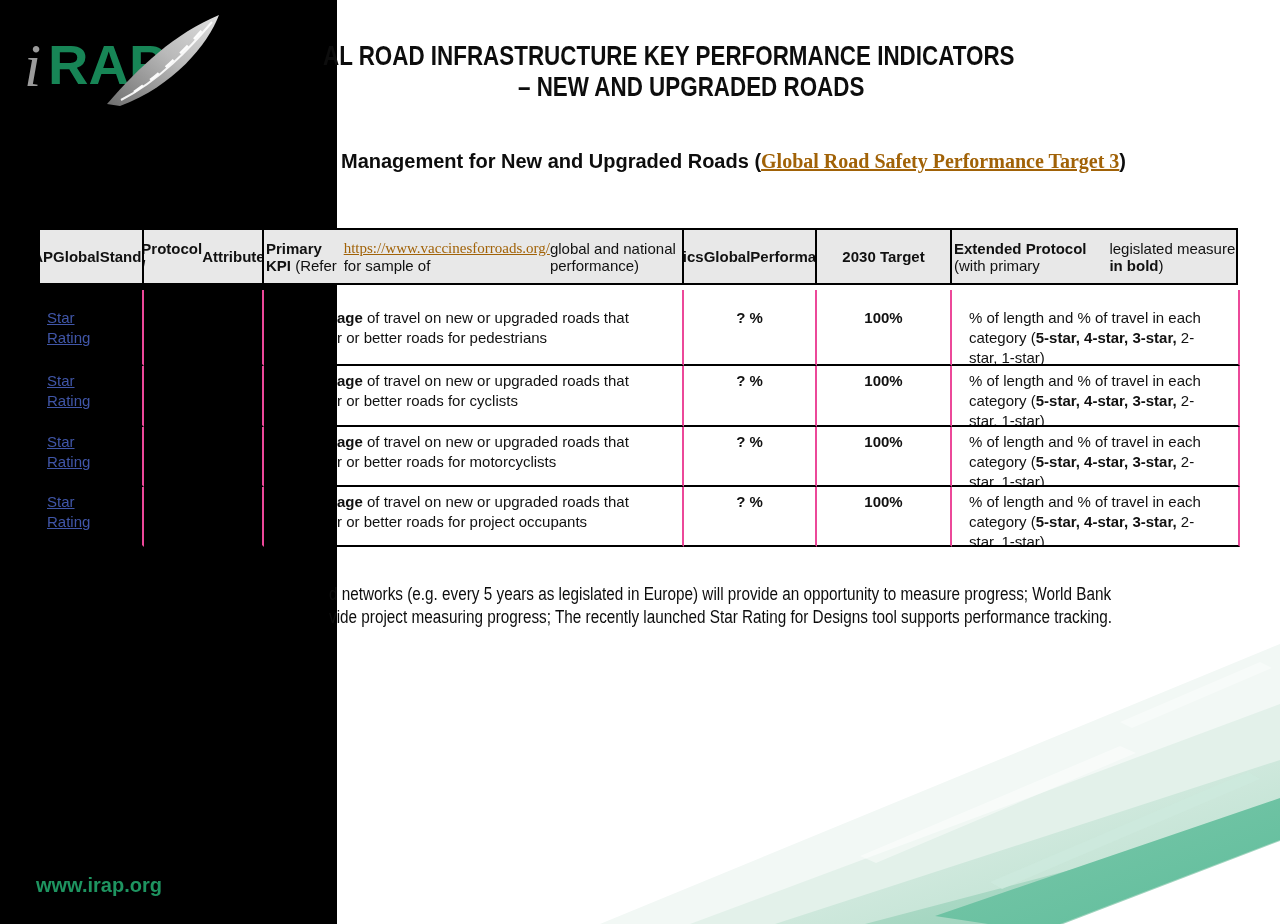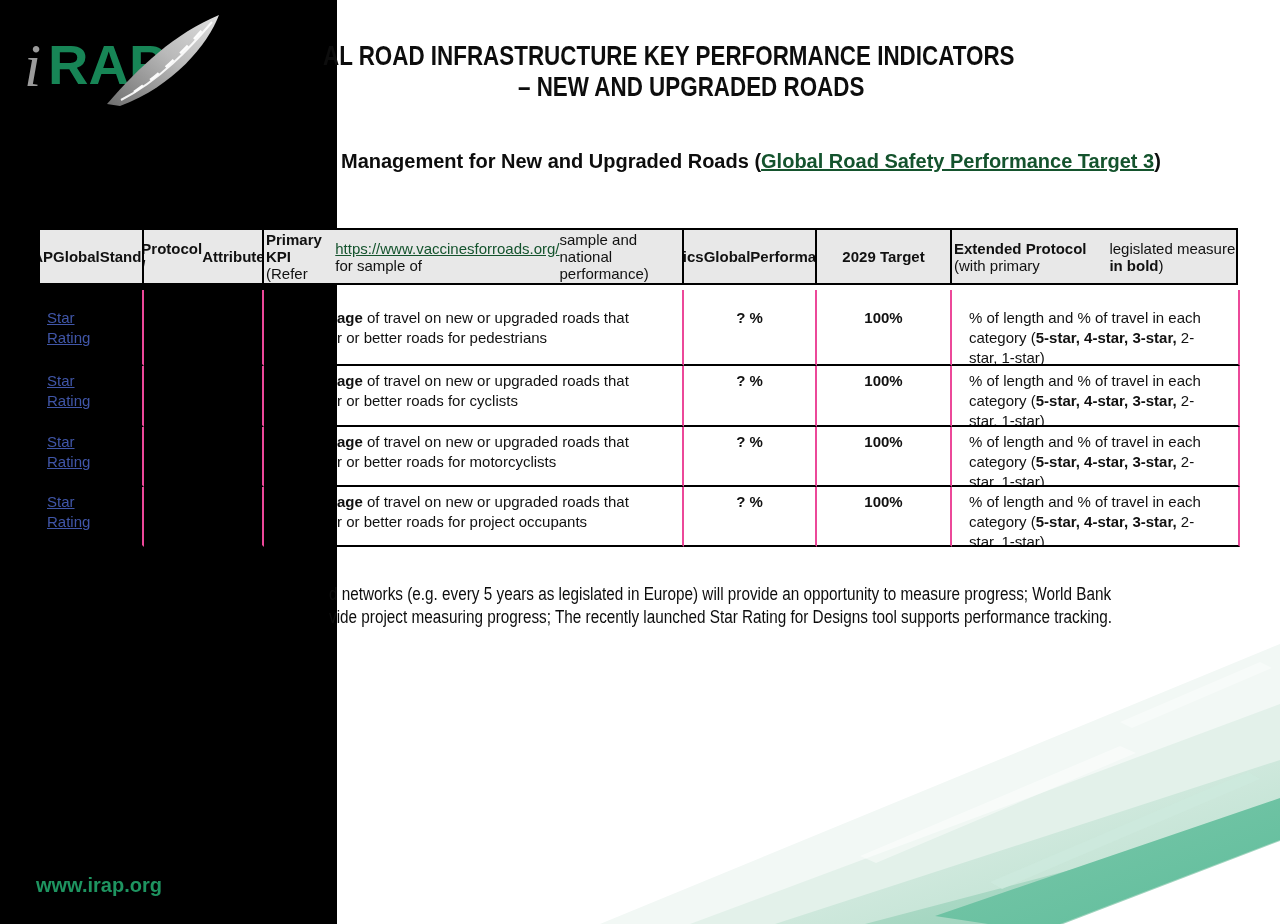--- a/index.html
+++ b/index.html
@@ -16,21 +16,21 @@
   
   #logo{left:22px;top:8px;width:205px;height:102px;z-index:4;}
 
   
   .title-line{z-index:3;font-weight:bold;font-size:28px;line-height:31px;color:#0d0d0d;
               white-space:nowrap;transform:scaleX(0.8);transform-origin:0 0;}
   #title1{left:323px;top:40px;}
   #title2{left:518px;top:71px;}
 
   #subtitle{left:341px;top:150px;z-index:3;font-size:20px;font-weight:bold;white-space:nowrap;color:#0d0d0d;}
-  .link{color:#14532d;text-decoration:underline;cursor:pointer;}
+  .link{color:#a16207;text-decoration:underline;cursor:pointer;font-family:Liberation Serif, serif;}
 
   
   #thead{left:38px;top:228px;width:1200px;height:57px;z-index:3;display:grid;
          grid-template-columns:104px 120px 420px 133px 135px 288px;
          border:2px solid #000;box-sizing:border-box;background:#e8e8e8;}
   .hcell{border-right:2px solid #000;box-sizing:border-box;display:flex;
          justify-content:center;align-items:center;text-align:left;font-size:15px;line-height:17px;
          padding:0 2px;overflow:hidden;}
   .hcell:last-child{border-right:none;}
   .b{font-weight:bold;}
@@ -114,29 +114,29 @@
     <span>Global</span>
     <span>Standard</span>
   </div>
   <div class="hcell b">
     <span>Protocol /</span>
     <span>Attribute</span>
   </div>
   <div class="hcell">
     <span><span class="b">Primary KPI</span><span> (Refer</span></span>
     <span><span class="link">https://www.vaccinesforroads.org/</span><span> for sample of</span></span>
-    <span>sample and national performance)</span>
+    <span>global and national performance)</span>
   </div>
   <div class="hcell b">
     <span>Metrics</span>
     <span>Global</span>
     <span>Performance*</span>
   </div>
   <div class="hcell b">
-    <span>2029 Target</span>
+    <span>2030 Target</span>
   </div>
   <div class="hcell">
     <span><span class="b">Extended Protocol</span><span> (with primary</span></span>
     <span><span>legislated measure </span><span class="b">in bold</span><span>)</span></span>
   </div>
 </div>
 
 <div id="tbody" class="abs">
 
   <div class="bcell c-std pt1">

